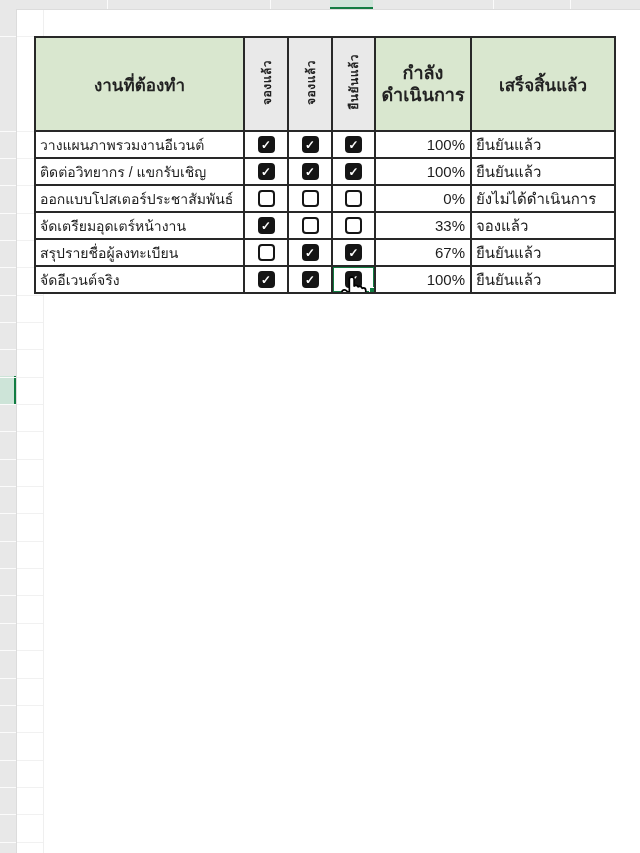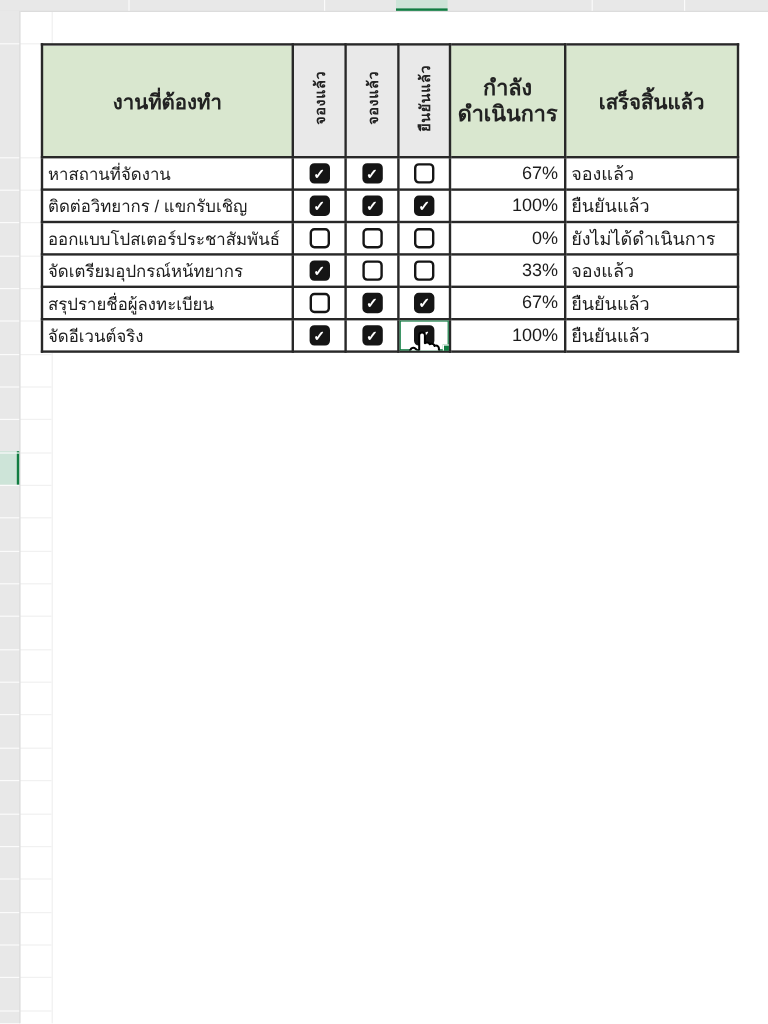--- a/index.html
+++ b/index.html
@@ -164,36 +164,38 @@
         <th class="h-gray"><span class="rot">จองแล้ว</span></th>
         <th class="h-gray"><span class="rot">จองแล้ว</span></th>
         <th class="h-gray"><span class="rot">ยืนยันแล้ว</span></th>
         <th class="h-prog">กำลัง
 ดำเนินการ</th>
         <th class="h-green">เสร็จสิ้นแล้ว</th>
       </tr>
     </thead>
     <tbody id="task-rows">
         <tr>
-          <td class="td-task">หาสถานที่จัดงาน</td>
-          <td class="td-cb">
-            <div class="cb on">
-              <span class="tick">✓</span>
-            </div>
-          </td>
-          <td class="td-cb">
-            <div class="cb on">
-              <span class="tick">✓</span>
-            </div>
-          </td>
-          <td class="td-cb">
-            <div class="cb"></div>
-          </td>
-          <td class="td-prog">67%</td>
-          <td class="td-status">จองแล้ว</td>
+          <td class="td-task">วางแผนภาพรวมงานอีเวนต์</td>
+          <td class="td-cb">
+            <div class="cb on">
+              <span class="tick">✓</span>
+            </div>
+          </td>
+          <td class="td-cb">
+            <div class="cb on">
+              <span class="tick">✓</span>
+            </div>
+          </td>
+          <td class="td-cb">
+            <div class="cb on">
+              <span class="tick">✓</span>
+            </div>
+          </td>
+          <td class="td-prog">100%</td>
+          <td class="td-status">ยืนยันแล้ว</td>
         </tr>
         <tr>
           <td class="td-task">ติดต่อวิทยากร / แขกรับเชิญ</td>
           <td class="td-cb">
             <div class="cb on">
               <span class="tick">✓</span>
             </div>
           </td>
           <td class="td-cb">
             <div class="cb on">
@@ -216,21 +218,21 @@
           <td class="td-cb">
             <div class="cb"></div>
           </td>
           <td class="td-cb">
             <div class="cb"></div>
           </td>
           <td class="td-prog">0%</td>
           <td class="td-status">ยังไม่ได้ดำเนินการ</td>
         </tr>
         <tr>
-          <td class="td-task">จัดเตรียมอุปกรณ์หน้ทยากร</td>
+          <td class="td-task">จัดเตรียมอุดเตร์หน้างาน</td>
           <td class="td-cb">
             <div class="cb on">
               <span class="tick">✓</span>
             </div>
           </td>
           <td class="td-cb">
             <div class="cb"></div>
           </td>
           <td class="td-cb">
             <div class="cb"></div>

